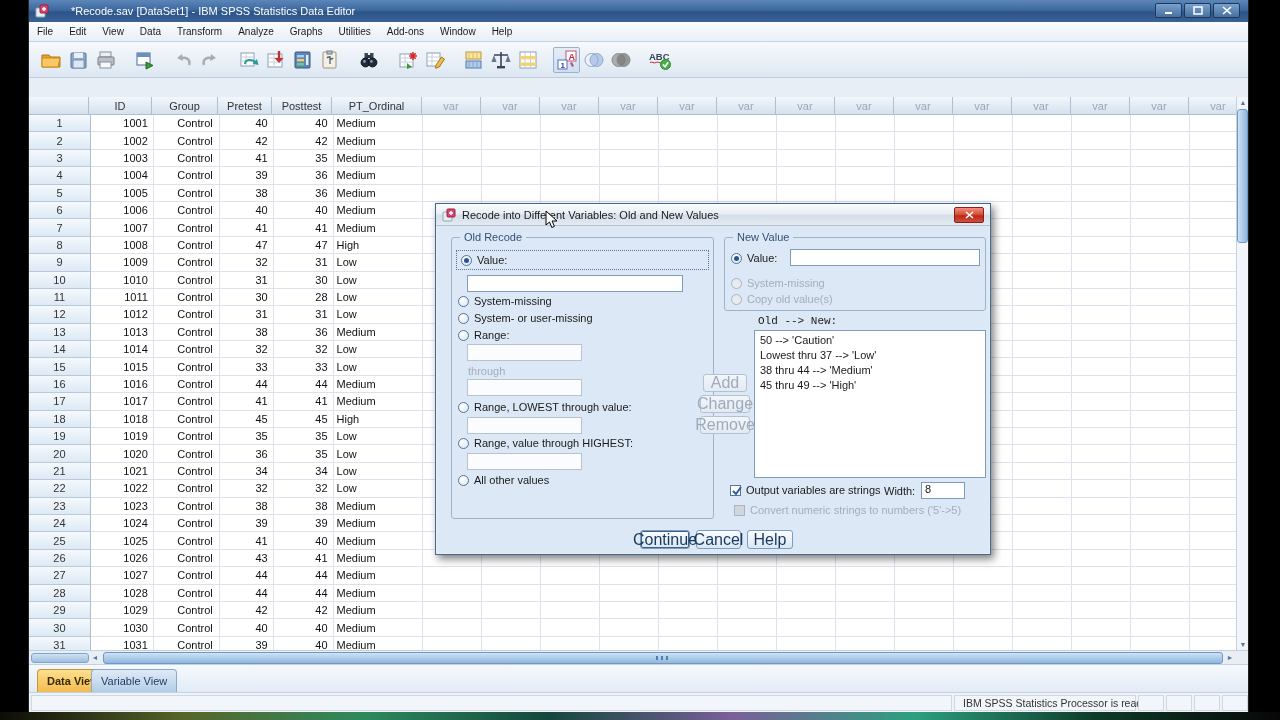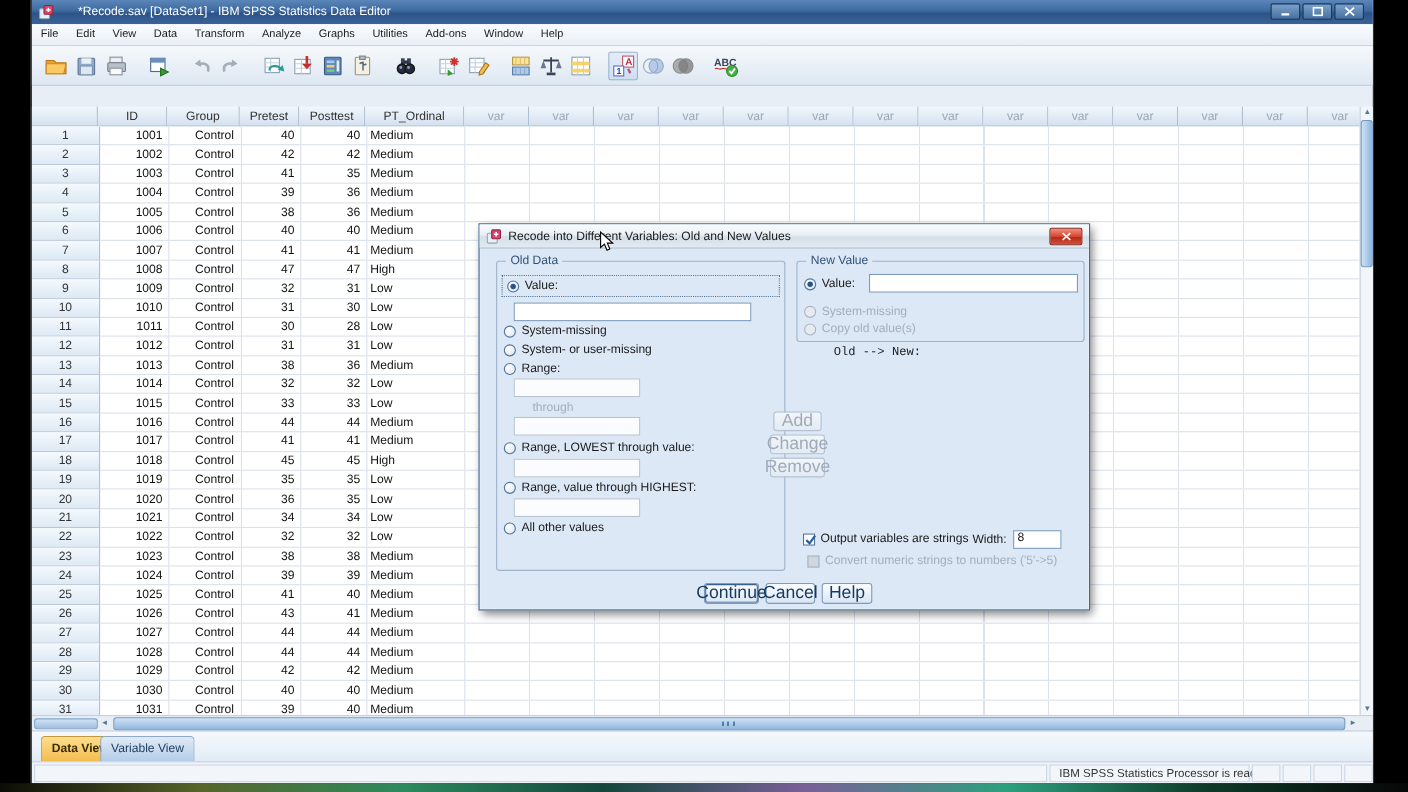--- a/index.html
+++ b/index.html
@@ -685,40 +685,40 @@
       <span>Recode into Different Variables: Old and New Values</span>
       <div class="dclose">
           <svg width="9" height="8" viewBox="0 0 9 8">
             <path d="M1 1l7 6M8 1l-7 6" stroke="#fff" stroke-width="1.6"></path>
           </svg>
         </div>
     </div>
 
     
     <div class="gbox" style="left:15px; top:33px; width:263px; height:282px;">
-      <span class="glabel">Old Data</span>
+      <span class="glabel">Old Recode</span>
       <div class="focusrow" style="left:4px; top:12px; width:253px; height:20px;">
         <span class="radio sel"></span>
         <span>Value:</span>
       </div>
       <div class="tin" style="left:15px; top:37px; width:216px;"></div>
       <div class="radiorow" style="left:6px; top:56px;">
         <span class="radio"></span>
         <span>System-missing</span>
       </div>
       <div class="radiorow" style="left:6px; top:73px;">
         <span class="radio"></span>
         <span>System- or user-missing</span>
       </div>
       <div class="radiorow" style="left:6px; top:90px;">
         <span class="radio"></span>
         <span>Range:</span>
       </div>
       <div class="tin dis" style="left:15px; top:106px; width:115px;"></div>
-      <div class="dimtext" style="position:absolute; left:32px; top:127px;">through</div>
+      <div class="dimtext" style="position:absolute; left:16px; top:127px;">through</div>
       <div class="tin dis" style="left:15px; top:141px; width:115px;"></div>
       <div class="radiorow" style="left:6px; top:162px;">
         <span class="radio"></span>
         <span>Range, LOWEST through value:</span>
       </div>
       <div class="tin dis" style="left:15px; top:179px; width:115px;"></div>
       <div class="radiorow" style="left:6px; top:198px;">
         <span class="radio"></span>
         <span>Range, value through HIGHEST:</span>
       </div>
@@ -742,20 +742,27 @@
         <span>System-missing</span>
       </div>
       <div class="radiorow dimtext" style="left:6px; top:54px;">
         <span class="radio dis"></span>
         <span>Copy old value(s)</span>
       </div>
     </div>
 
      New --&gt;
     <div style="position:absolute; left:322px; top:111px;font-family:Liberation Mono, monospace;">Old --&gt; New:</div>
+    <div class="listbox">
+
+    <div class="mapitem">50 --&gt; 'Caution'</div>
+        <div class="mapitem">Lowest thru 37 --&gt; 'Low'</div>
+        <div class="mapitem">38 thru 44 --&gt; 'Medium'</div>
+        <div class="mapitem">45 thru 49 --&gt; 'High'</div>
+      </div>
     <div class="btn dis" style="left:267px; top:170px; width:44px;">Add</div>
     <div class="btn dis" style="left:264px; top:191px; width:50px;">Change</div>
     <div class="btn dis" style="left:264px; top:212px; width:50px;">Remove</div>
 
     
     <div class="cbrow" style="left:294px; top:279px;">
       <span class="cb checked">
           <svg width="12" height="12" viewBox="0 0 12 12">
             <path d="M2 6l3 3 5-7" stroke="#2a5fa5" stroke-width="2" fill="none"></path>
           </svg>

